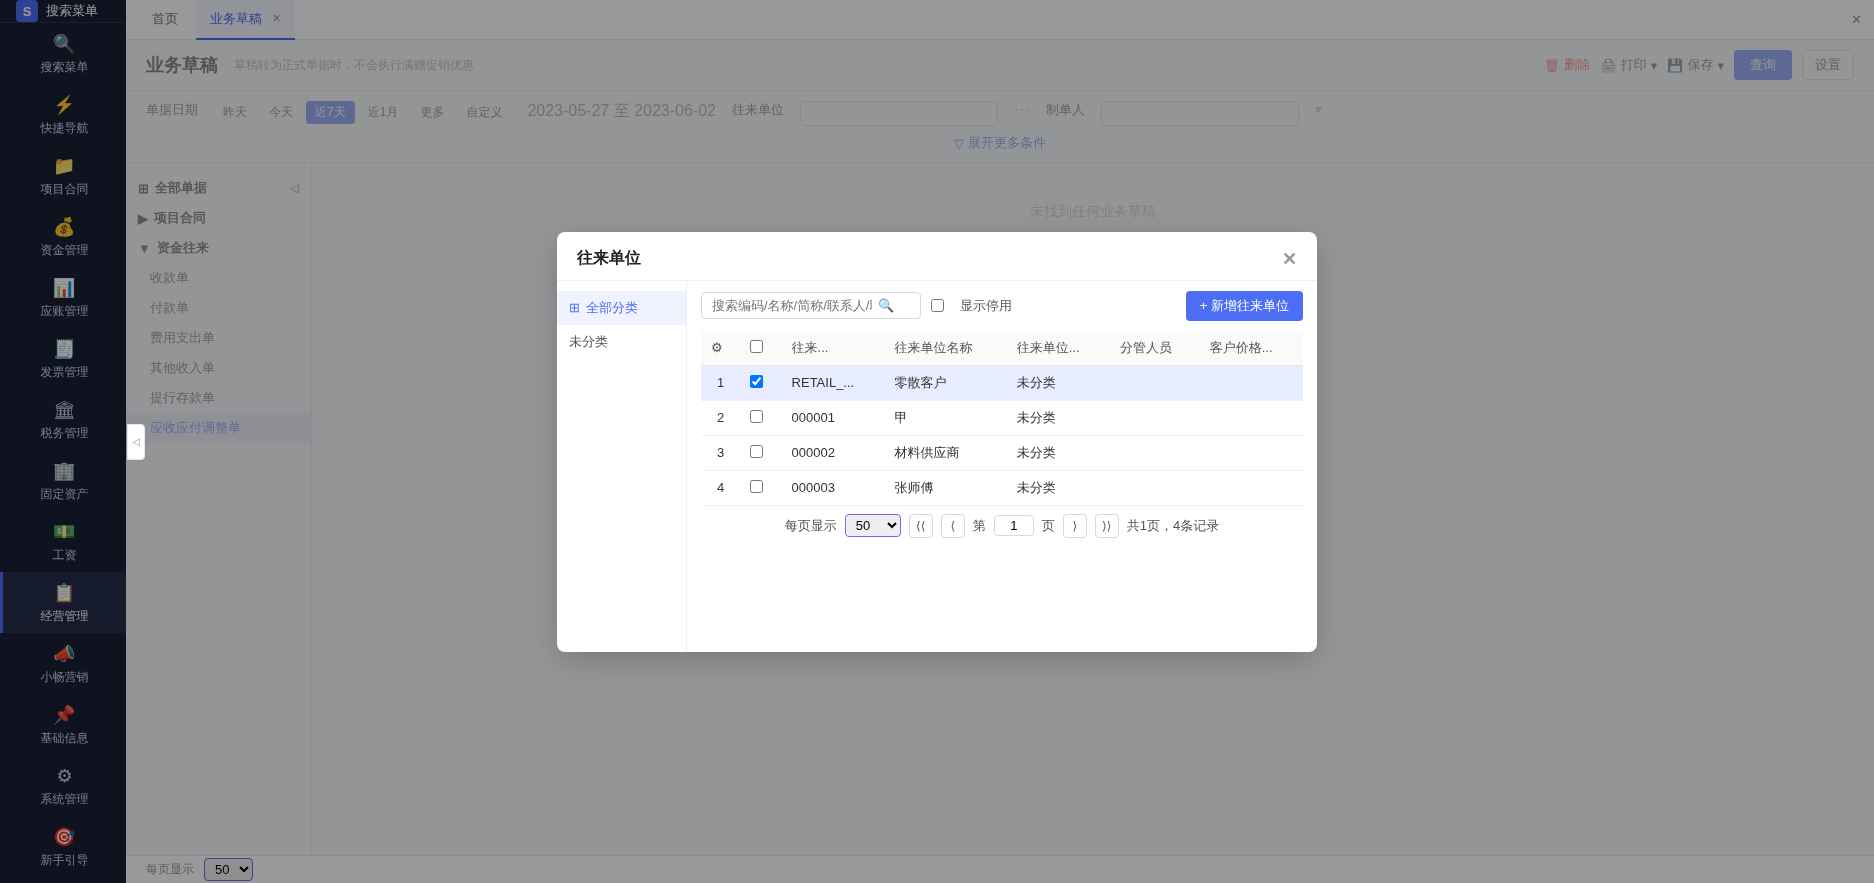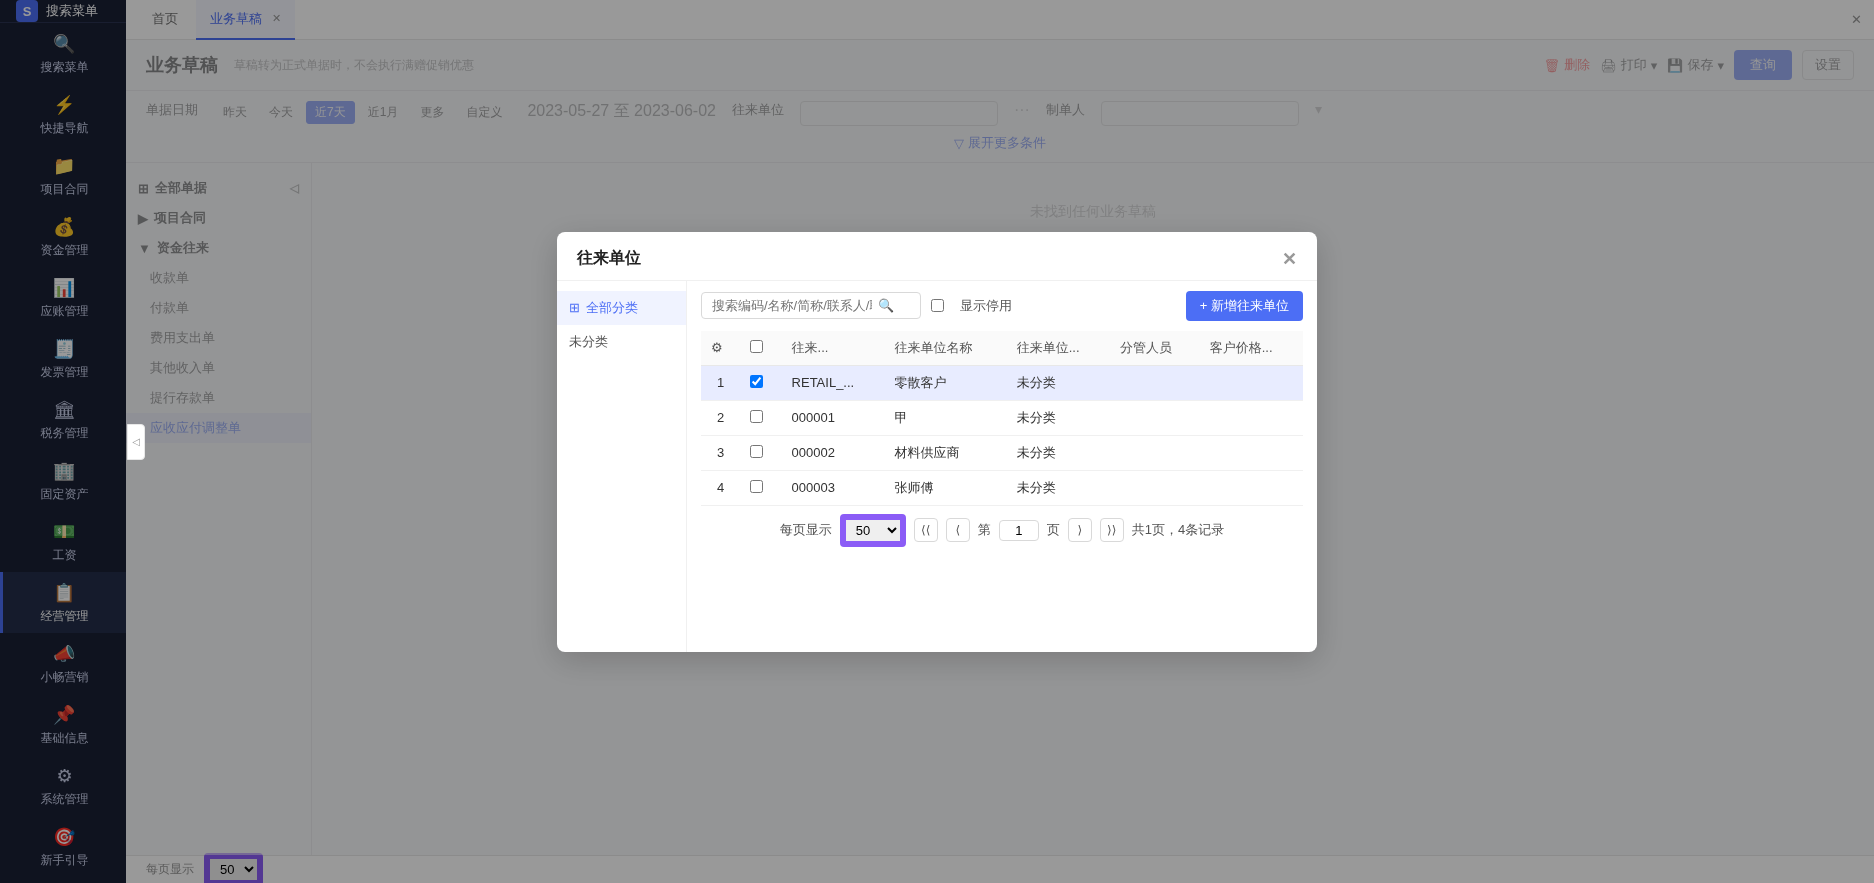--- a/index.html
+++ b/index.html
@@ -373,21 +373,21 @@
     .pagination {
       display: flex;
       align-items: center;
       gap: 8px;
       font-size: 13px;
       color: #555;
       padding: 8px 0 4px;
       justify-content: center;
     }
     .page-select {
-      border: 6px solid #8b5cf6;
+      border: 1px solid #8b5cf6;
       border-radius: 4px;
       padding: 2px 6px;
       font-size: 13px;
     }
     .page-input {
       border: 1px solid #d9d9d9;
       border-radius: 4px;
       padding: 2px 6px;
       font-size: 13px;
       width: 40px;

